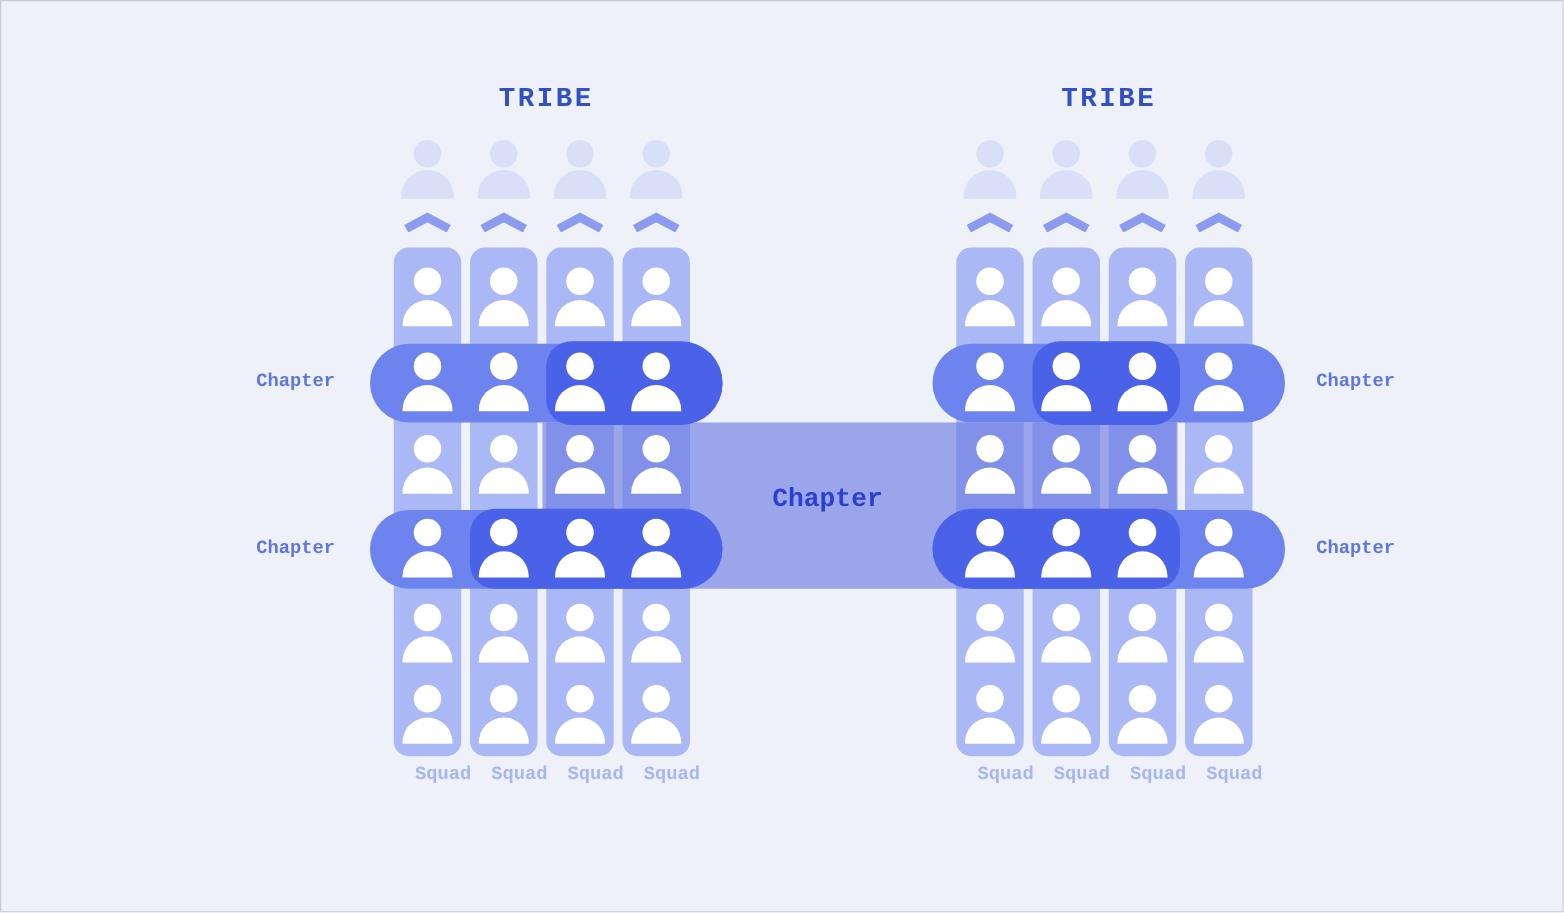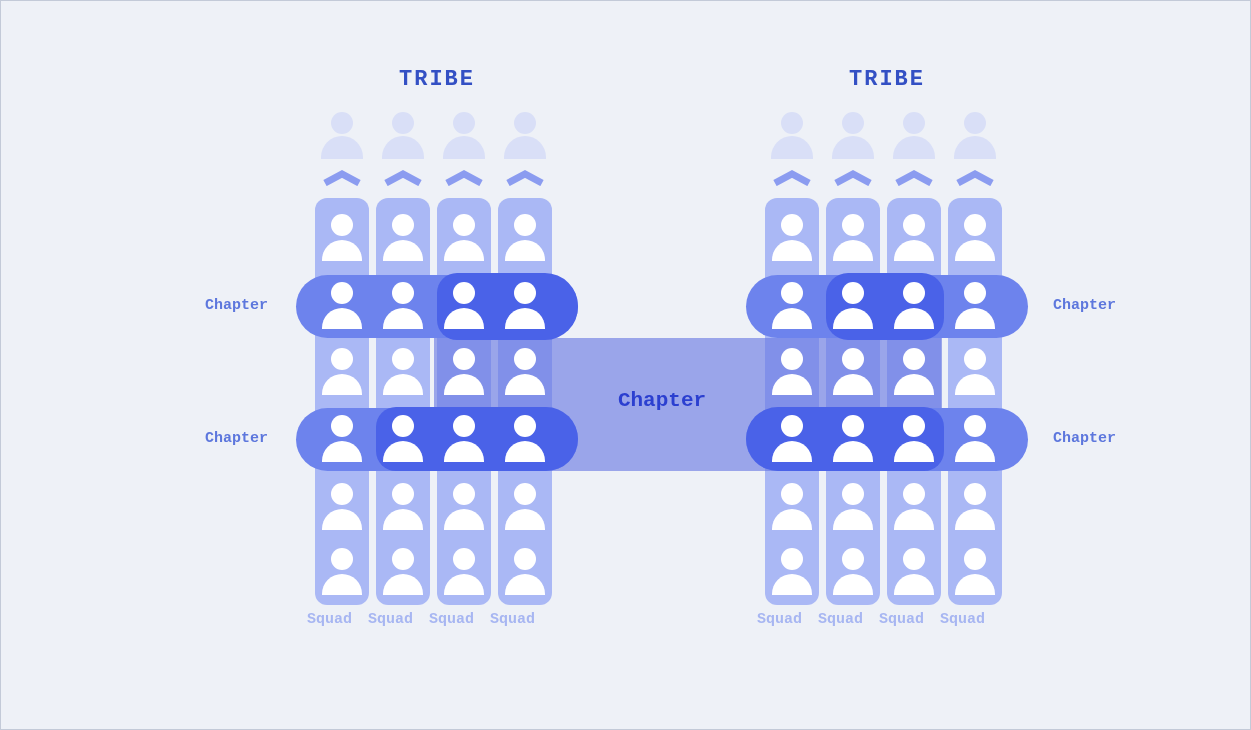--- a/index.html
+++ b/index.html
@@ -15,21 +15,21 @@
   .chapter-dark{position:absolute;background:var(--dark);}
   .person{position:absolute;width:44px;height:47px;}
   .person .head{position:absolute;left:11px;top:0;width:22px;height:22px;border-radius:50%;background:#fff;}
   .person .body{position:absolute;left:2px;top:26px;width:40px;height:21px;border-radius:20px 20px 0 0;background:#fff;}
   .person.ghost .head{background:var(--ghost);}
   .person.ghost .body{background:var(--ghost);left:1px;top:24px;width:42px;height:23px;border-radius:21px 21px 0 0;}
   .chevron{position:absolute;}
   .tribe-title{position:absolute;width:200px;text-align:center;font-size:22px;font-weight:bold;letter-spacing:2px;color:var(--tribeText);}
   .chapter-label{position:absolute;width:172px;font-size:15px;font-weight:bold;line-height:18px;color:var(--chapText);}
   .chapter-label.align-r{text-align:right;}
-  .squad-label{position:absolute;width:70px;top:610px;text-align:left;font-size:15px;font-weight:bold;color:var(--squadText);}
+  .squad-label{position:absolute;width:70px;top:610px;text-align:right;font-size:15px;font-weight:bold;color:var(--squadText);}
   .guilds-label{position:absolute;left:581px;top:388px;width:160px;text-align:center;font-size:21px;font-weight:bold;color:var(--guildText);}
 </style>
 </head>
 <body>
 
 <div class="stage" id="stage" style="--col: #aab8f5; --band: rgba(104,121,226,0.63); --pill: #6d83ed; --dark: #4a62e8; --ghost: #d9dff7; --tribeText: #3350c4; --chapText: #5d77dd; --squadText: #a7b6f2; --guildText: #2b3fd0; background: rgb(238, 241, 247); font-family: Liberation Mono, monospace;">
 
   <div class="layer" id="columns-layer">
       <div class="squad-column" style="left:314px"></div>
       <div class="squad-column" style="left:375px"></div>

